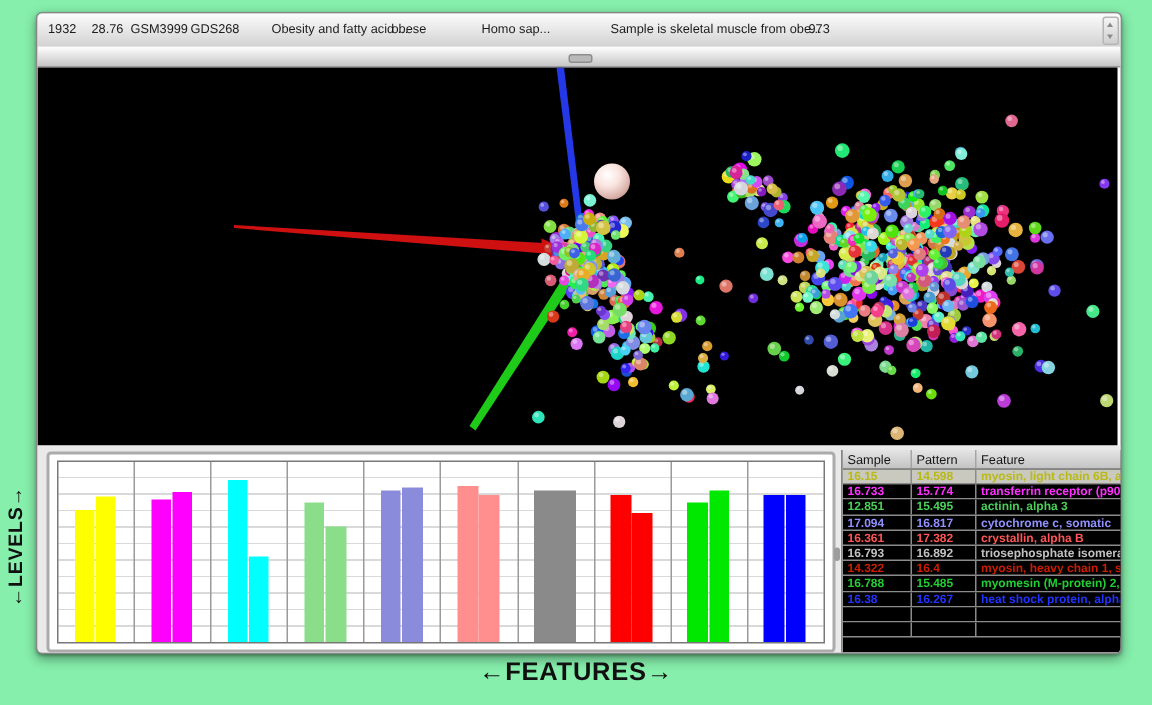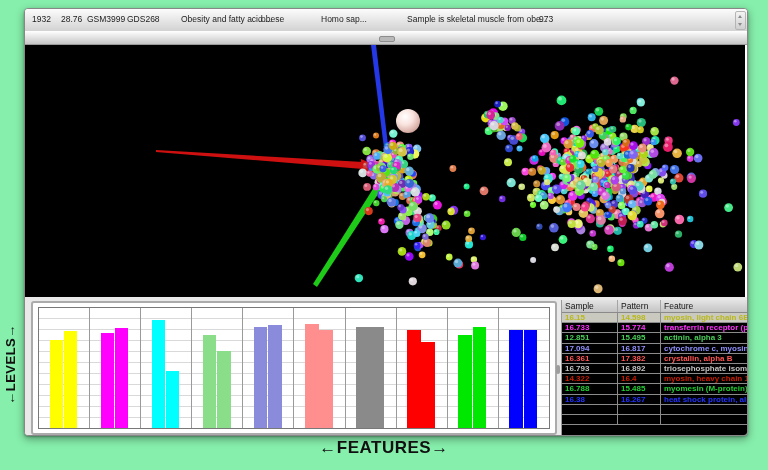--- a/index.html
+++ b/index.html
@@ -43,21 +43,21 @@
   
   .tablepanel{position:absolute;left:536px;top:291px;width:186px;height:135px;background:#000;
               border-left:1px solid #9a9a9a;overflow:hidden;}
   .thead{display:flex;height:12px;background:linear-gradient(#e4e4e4,#c4c4c4);border-bottom:1px solid #8a8a8a;}
   .th{font-size:8.5px;color:#141414;padding:1px 0 0 3px;border-right:1px solid #a5a5a5;
       white-space:nowrap;overflow:hidden;box-sizing:border-box;}
   .trow{display:flex;height:10.2px;background:#000;border-bottom:1px solid #8b8b8b;box-sizing:border-box;}
   .trow.selected{background:#c9c9c0;}
   .td{font-size:8px;font-weight:bold;padding:0 16px 0 3px;border-right:1px solid #8b8b8b;
       white-space:nowrap;overflow:hidden;box-sizing:border-box;line-height:10px;}
-  .w-sample{width:56px;} .w-pattern{width:43px;} .w-feature{flex:1;}
+  .w-sample{width:46px;} .w-pattern{width:43px;} .w-feature{flex:1;}
   
   .levels{position:absolute;left:-46px;top:357px;width:112px;text-align:center;
           transform:rotate(-90deg);font-size:13px;font-weight:bold;color:#101010;letter-spacing:.5px;}
   .features{position:absolute;left:0;top:438px;width:768px;text-align:center;
           font-size:17px;font-weight:bold;color:#101010;letter-spacing:.5px;}
 </style>
 </head>
 <body>
 
 <div class="stage">
@@ -1545,21 +1545,21 @@
             <div class="td w-feature" style="color: rgb(255, 48, 255);">transferrin receptor (p90, C...</div>
           </div>
           <div class="trow">
             <div class="td w-sample" style="color: rgb(73, 208, 88);">12.851</div>
             <div class="td w-pattern" style="color: rgb(73, 208, 88);">15.495</div>
             <div class="td w-feature" style="color: rgb(73, 208, 88);">actinin, alpha 3</div>
           </div>
           <div class="trow">
             <div class="td w-sample" style="color: rgb(144, 144, 255);">17.094</div>
             <div class="td w-pattern" style="color: rgb(144, 144, 255);">16.817</div>
-            <div class="td w-feature" style="color: rgb(144, 144, 255);">cytochrome c, myosin</div>
+            <div class="td w-feature" style="color: rgb(144, 144, 255);">cytochrome c, somatic</div>
           </div>
           <div class="trow">
             <div class="td w-sample" style="color: rgb(255, 85, 85);">16.361</div>
             <div class="td w-pattern" style="color: rgb(255, 85, 85);">17.382</div>
             <div class="td w-feature" style="color: rgb(255, 85, 85);">crystallin, alpha B</div>
           </div>
           <div class="trow">
             <div class="td w-sample" style="color: rgb(194, 194, 194);">16.793</div>
             <div class="td w-pattern" style="color: rgb(194, 194, 194);">16.892</div>
             <div class="td w-feature" style="color: rgb(194, 194, 194);">triosephosphate isomerase 1</div>

